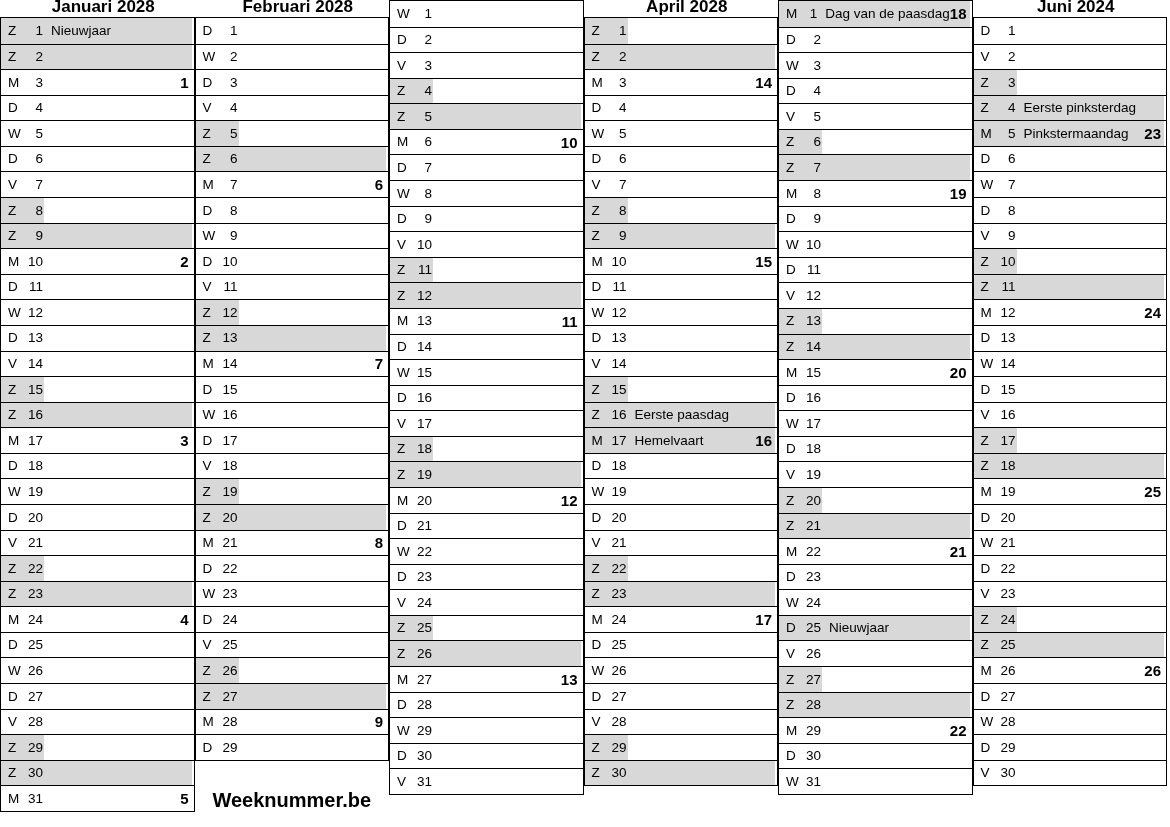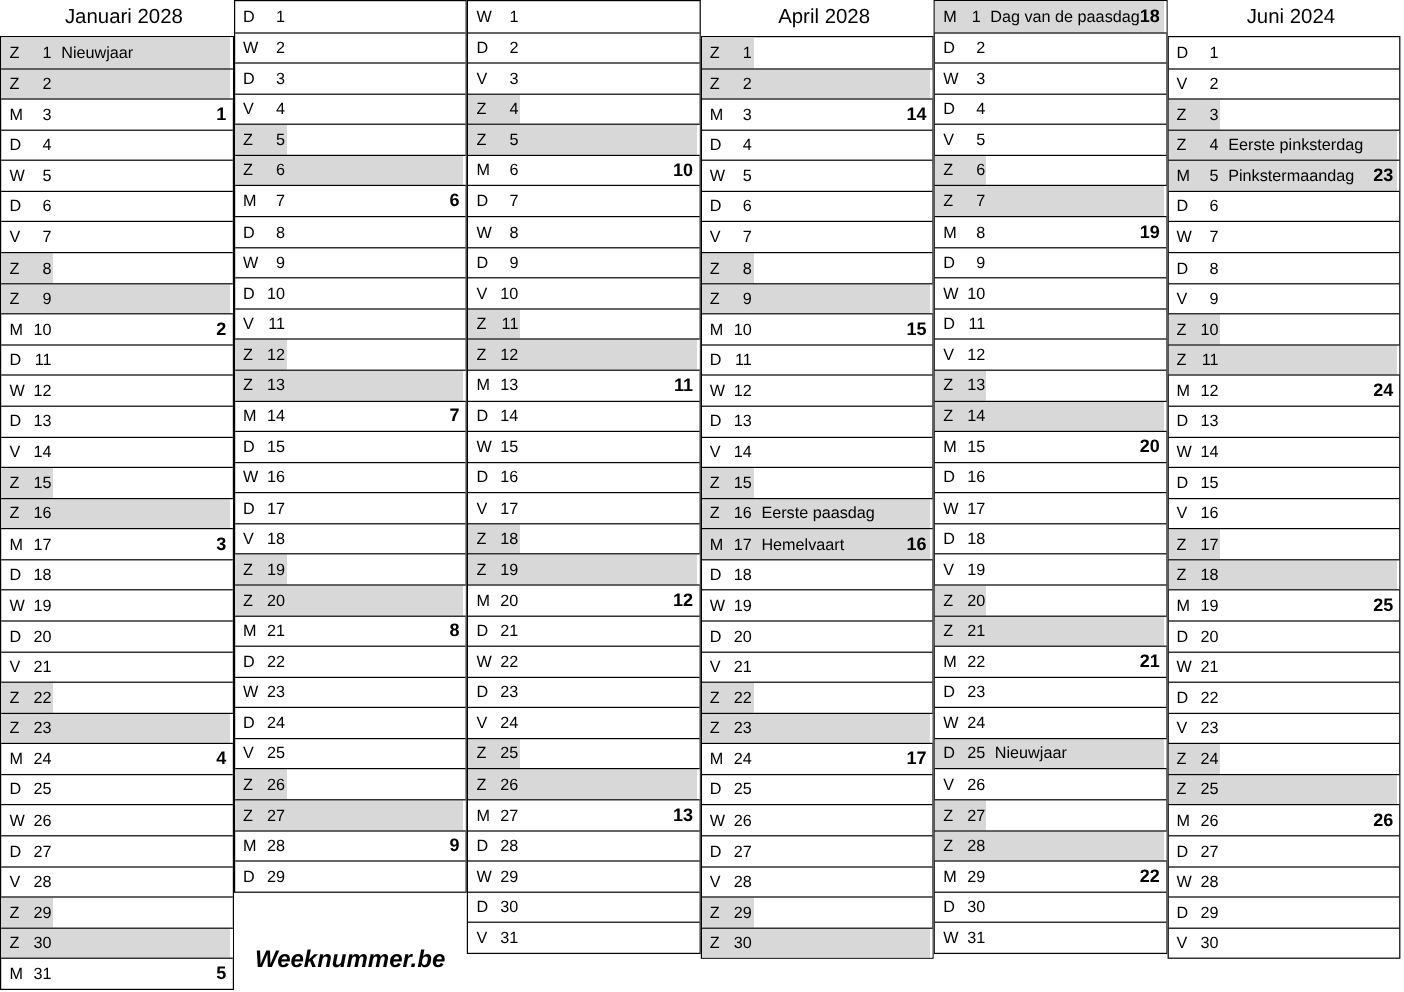--- a/index.html
+++ b/index.html
@@ -12,42 +12,42 @@
   body{
     width:1170px;height:827px;
     background:var(--bg);color:var(--fg);
     font-family:"Liberation Sans","DejaVu Sans",sans-serif;
     overflow:hidden;
   }
   .page{position:relative;width:1170px;height:827px;}
   .calendar{display:flex;align-items:flex-start;width:1167px;}
   .month{width:194.5px;flex:0 0 194.5px;display:flex;flex-direction:column;box-sizing:border-box;}
   .month-title{
-    height:30px;box-sizing:border-box;
+    height:17px;box-sizing:border-box;
     display:flex;align-items:center;justify-content:center;
-    font-size:17px;font-weight:400;padding-bottom:3px;padding-left:12px;
+    font-size:17px;font-weight:700;padding-bottom:3px;padding-left:12px;
   }
   .month-body{border:1px solid var(--border);background:var(--bg);}
   .day-row{
     height:25.58px;box-sizing:border-box;
     display:flex;align-items:center;
     font-size:13.5px;line-height:1;
     position:relative;white-space:nowrap;
   }
   .day-row + .day-row{border-top:1px solid var(--border);}
   .day-row.s-sat{background:linear-gradient(to right,var(--shade) 43px,rgba(0,0,0,0) 43px);}
   .day-row.s-full{background:linear-gradient(to right,var(--shade) calc(100% - 2px),var(--bg) calc(100% - 2px));}
   .d-letter{display:inline-block;margin-left:7px;width:13px;}
   .d-num{display:inline-block;width:22px;text-align:right;}
   .d-holiday{margin-left:8px;text-align:center;}
   .d-week{margin-left:auto;padding-right:5px;font-weight:700;font-size:15px;}
   .logo{
     position:absolute;left:194.5px;top:776px;width:194.5px;height:48px;
     display:flex;align-items:center;justify-content:center;
-    font-size:20px;font-weight:700;font-style:italic;
+    font-size:20px;font-weight:700;
   }
 </style>
 </head>
 <body>
 
 <div class="page">
   <div class="calendar">
       <div class="month">
         <div class="month-title">Januari 2028</div>
         <div class="month-body">
@@ -177,20 +177,21 @@
             <span class="d-num">30</span>
           </div>
           <div class="day-row">
             <span class="d-letter">M</span>
             <span class="d-num">31</span>
             <span class="d-week">5</span>
           </div>
         </div>
       </div>
       <div class="month">
+        <div class="month-title">Februari 2028</div>
         <div class="month-body">
           <div class="day-row">
             <span class="d-letter">D</span>
             <span class="d-num">1</span>
           </div>
           <div class="day-row">
             <span class="d-letter">W</span>
             <span class="d-num">2</span>
           </div>
           <div class="day-row">

